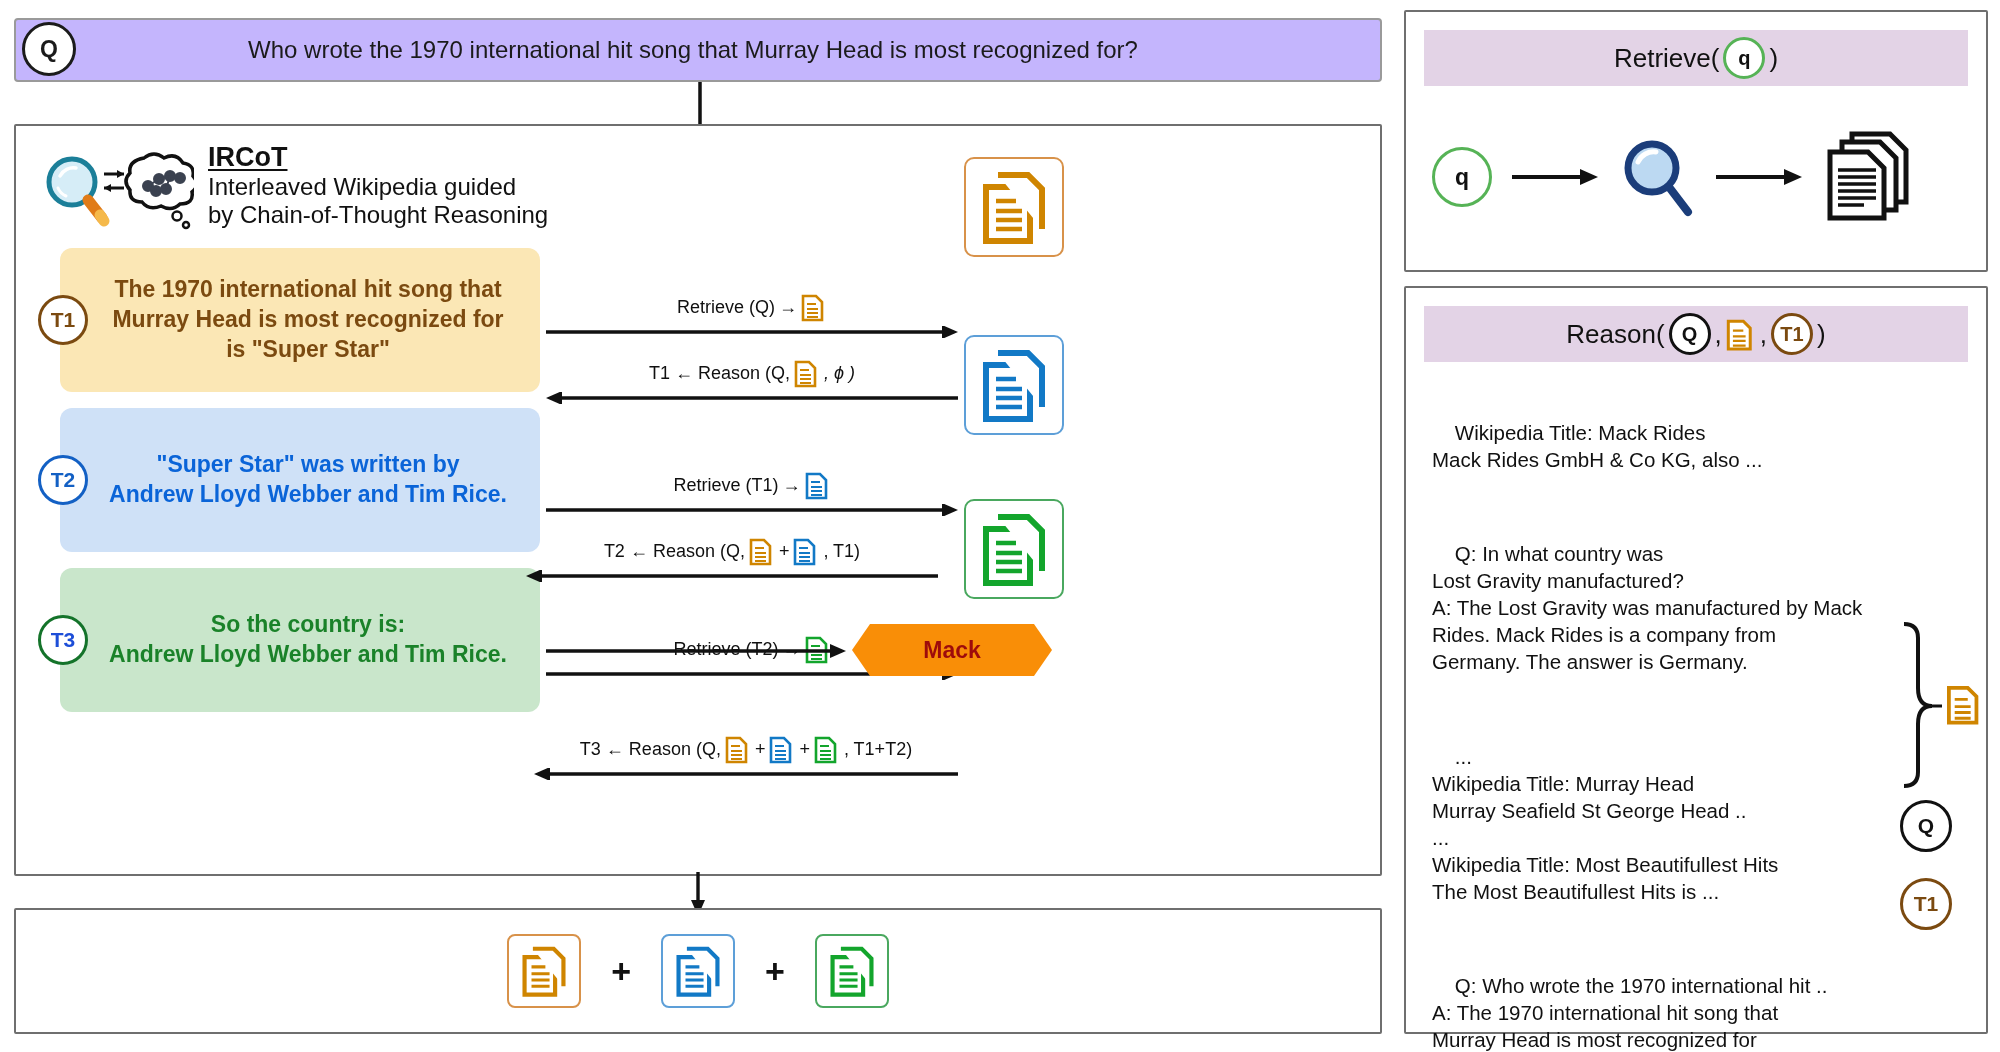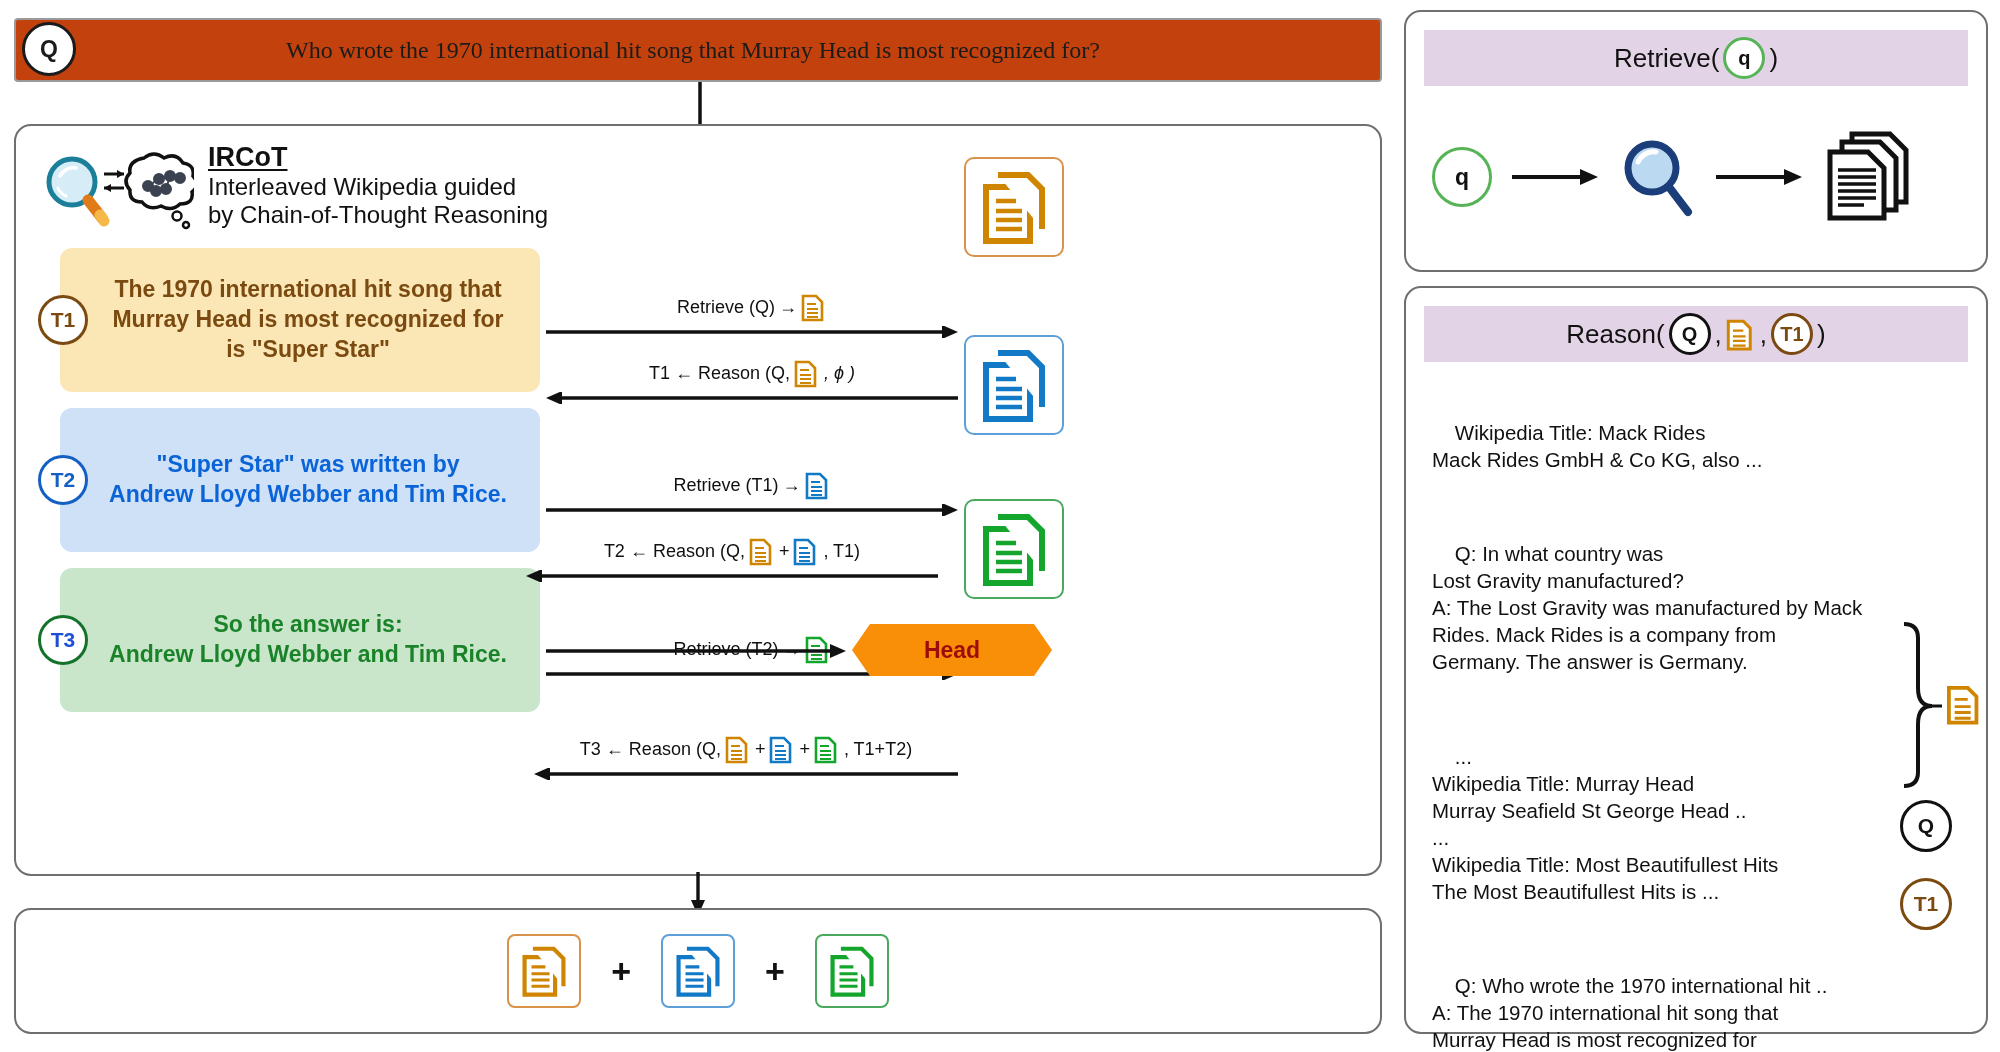--- a/index.html
+++ b/index.html
@@ -10,28 +10,28 @@
     font-family:"Liberation Sans", sans-serif;
     position:relative;
     overflow:hidden;
   }
 
   
   .panel {
     position:absolute;
     background:#fff;
     border:2px solid #6f6f6f;
-    border-radius:17px;
+    border-radius:2px;
   }
 
   
   #question-bar {
     position:absolute; left:14px; top:18px; width:1368px; height:64px;
-    background:#c2410c; border:2px solid #9a9a9a; border-radius:4px;
-    display:flex; align-items:center;font-family:Liberation Serif, serif;
+    background:#c4b5fd; border:2px solid #9a9a9a; border-radius:4px;
+    display:flex; align-items:center;
   }
   #question-bar .qtext {
     flex:1; text-align:center; font-size:24px; color:#1b1b1b;
     padding-left:30px; padding-right:40px;
   }
   .circ {
     border-radius:50%;
     display:flex; align-items:center; justify-content:center;
     font-weight:600;
     background:#fff;
@@ -228,21 +228,21 @@
   <div id="tbox2" class="tbox">
     <span>
       <span>"Super Star" was written by</span><br>
       <span>Andrew Lloyd Webber and Tim Rice.</span>
     </span>
   </div>
   <div id="tbadge2" class="circ tbadge">T2</div>
 
   <div id="tbox3" class="tbox">
     <span>
-      <span>So the answer is:</span><br>
+      <span>So the country is:</span><br>
       <span>Andrew Lloyd Webber and Tim Rice.</span>
     </span>
   </div>
   <div id="tbadge3" class="circ tbadge">T3</div>
 
   <div class="arrow-row" style="left:530px; top:166px; width:412px;">
     <div class="arrow-label">
       <span>Retrieve (Q)</span>
       <span>→</span>
       <svg class="docglyph" width="26" height="30" viewBox="0 0 26 30">
@@ -346,21 +346,21 @@
     </svg>
   </div>
 
   <div class="arrow-row" style="left:530px; top:500px; width:290px; top:502px;"></div>
   <svg style="position:absolute; left:530px; top:512px; width:300px; height:26px;" viewBox="0 0 300 26">
     <line x1="0" y1="13" x2="286" y2="13" stroke="#111" stroke-width="3.4"></line>
     <path d="M300 13 l -16,-7 l 0,14 z" fill="#111"></path>
   </svg>
 
   <div id="stop-shape">
-    <span id="stop-label">Head</span>
+    <span id="stop-label">Mack</span>
   </div>
 
   <div id="docbox1" class="docbox">
     <svg width="72" height="76" viewBox="0 0 72 76">
       <path d="M8 18 h30 l14 14 v40 h-44 z" fill="#fff" stroke="#cf8500" stroke-width="6"></path>
       <path d="M20 6 h30 l14 14 v40" fill="#fff" stroke="#cf8500" stroke-width="6"></path>
       <path d="M18 32 h20 M18 42 h26 M18 51 h26 M18 60 h26" stroke="#cf8500" stroke-width="4.5"></path>
     </svg>
   </div>
   <div id="docbox2" class="docbox">

